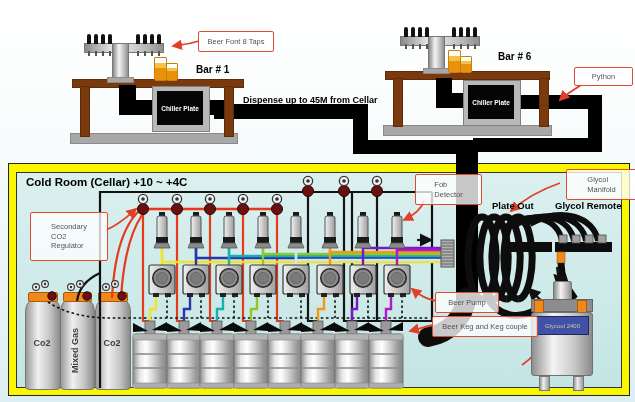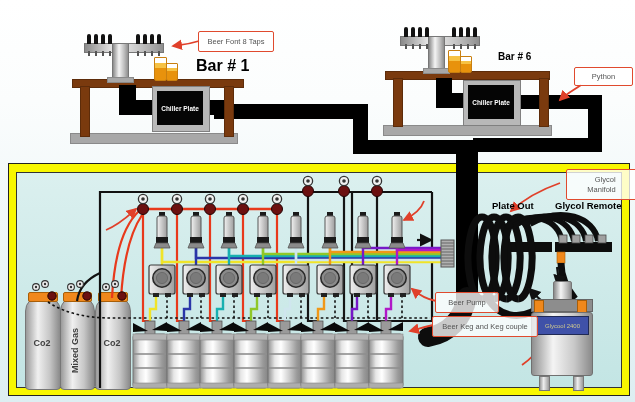--- a/index.html
+++ b/index.html
@@ -4,21 +4,21 @@
 <style>
   html,body{margin:0;padding:0;background:#fff;}
   #page{position:relative;width:635px;height:402px;overflow:hidden;
         font-family:"Liberation Sans",sans-serif;
         background:linear-gradient(180deg,#ffffff 0%,#fbfdfd 25%,#eef7f8 60%,#ddeef2 100%);}
   .abs{position:absolute;}
   .z1{z-index:1}.z3{z-index:3}
   #diagram-svg{position:absolute;left:0;top:0;z-index:2;}
   .blabel{font-weight:bold;color:#000;white-space:nowrap;}
   .callout{border:1.5px solid #e04a2e;background:rgba(255,255,255,0.78);
-           color:#555;font-size:7.5px;line-height:1.25;text-align:right;
+           color:#555;font-size:7.5px;line-height:1.25;text-align:left;
            display:flex;align-items:center;justify-content:center;
            white-space:pre-line;border-radius:2px;z-index:3;}
   .wood{background:#7a3a0e;border:0.5px solid #5d2c0a;}
   .gbase{background:#a8a8a8;border:0.5px solid #8a8a8a;}
   .steel{background:linear-gradient(90deg,#8a8a8a,#f4f4f4 40%,#bdbdbd 75%,#8f8f8f);border:0.5px solid #777;}
   .chout{background:#b8b8b8;border:1px solid #808080;}
   .chin{background:#050505;color:#fff;font-size:6.5px;font-weight:bold;
         display:flex;align-items:center;justify-content:center;white-space:nowrap;}
   .cyl{background:linear-gradient(90deg,#9a9a9a,#f0f0f0 35%,#c6c6c6 70%,#8a8a8a);
        border:1px solid #777;border-radius:15px 15px 4px 4px;}
@@ -43,40 +43,42 @@
 
   <div class="abs wood z1" style="left:72px;top:79px;width:170px;height:7px;"></div>
   <div class="abs wood z3" style="left:80px;top:86px;width:8px;height:49px;"></div>
   <div class="abs wood z3" style="left:224px;top:86px;width:8px;height:49px;"></div>
   <div class="abs gbase z1" style="left:70px;top:133px;width:166px;height:9px;"></div>
   <div class="abs steel z1" style="left:84px;top:43px;width:78px;height:8px;"></div>
   <div class="abs steel z1" style="left:112px;top:43px;width:15px;height:37px;"></div>
   <div class="abs gbase z1" style="left:107px;top:77px;width:25px;height:4px;"></div>
   <div class="abs glass1 z3" style="left:154px;top:57px;width:11px;height:22px;"></div>
   <div class="abs glass1 z3" style="left:166px;top:63px;width:10px;height:16px;"></div>
-  <div class="abs blabel z3" style="left:196px;top:57px;font-size:16px;">Bar # 1</div>
+  <div class="abs blabel z3" style="left:196px;top:64px;font-size:10px;">Bar # 1</div>
   <div class="abs chout z3" style="left:152px;top:86px;width:56px;height:44px;"></div>
   <div class="abs chin z3" style="left:157px;top:91px;width:46px;height:34px;">Chiller Plate</div>
 
   <div class="abs wood z1" style="left:385px;top:71px;width:163px;height:7px;"></div>
   <div class="abs wood z3" style="left:393px;top:78px;width:8px;height:47px;"></div>
   <div class="abs wood z3" style="left:539px;top:78px;width:8px;height:47px;"></div>
   <div class="abs gbase z1" style="left:383px;top:125px;width:167px;height:9px;"></div>
   <div class="abs steel z1" style="left:400px;top:36px;width:78px;height:8px;"></div>
   <div class="abs steel z1" style="left:428px;top:36px;width:15px;height:35px;"></div>
   <div class="abs gbase z1" style="left:423px;top:68px;width:25px;height:4px;"></div>
   <div class="abs glass1 z3" style="left:448px;top:50px;width:11px;height:21px;"></div>
   <div class="abs glass1 z3" style="left:460px;top:56px;width:10px;height:15px;"></div>
   <div class="abs blabel z3" style="left:498px;top:51px;font-size:10px;">Bar # 6</div>
   <div class="abs chout z3" style="left:463px;top:80px;width:56px;height:44px;"></div>
   <div class="abs chin z3" style="left:468px;top:85px;width:46px;height:34px;">Chiller Plate</div>
 
+  <div class="abs blabel z3" style="left:243px;top:95px;font-size:9px;">Dispense up to 45M from Cellar</div>
 
   <div class="abs z1" style="left:8px;top:163px;width:622px;height:233px;background:#f8f700;border:1px solid #222;box-sizing:border-box;"></div>
   <div class="abs z1" style="left:16px;top:172px;width:606px;height:216px;background:linear-gradient(180deg,#dbf0ef,#c3e5e4);border:1px solid #333;box-sizing:border-box;"></div>
+  <div class="abs blabel z3" style="left:26px;top:176px;font-size:11.5px;">Cold Room (Cellar) +10 ~ +4C</div>
   <div class="abs blabel z3" style="left:492px;top:200px;font-size:9.5px;">Plate Out</div>
   <div class="abs blabel z3" style="left:555px;top:200px;font-size:9.5px;">Glycol Remote</div>
 
   <div class="abs cyl z1" style="left:25px;top:296px;width:34px;height:92px;"></div>
   <div class="abs cyl z1" style="left:60px;top:296px;width:33px;height:92px;"></div>
   <div class="abs cyl z1" style="left:95px;top:296px;width:34px;height:92px;"></div>
   <div class="abs collar z1" style="left:28px;top:292px;width:28px;height:8px;"></div>
   <div class="abs collar z1" style="left:63px;top:292px;width:27px;height:8px;"></div>
   <div class="abs collar z1" style="left:98px;top:292px;width:28px;height:8px;"></div>
   <div class="abs cyl-label z3" style="left:25px;top:338px;width:34px;">Co2</div>
@@ -87,20 +89,25 @@
   <div class="abs unitcap z3" style="left:531px;top:299px;width:62px;height:13px;box-sizing:border-box;"></div>
   <div class="abs orangefit z3" style="left:534px;top:300px;width:8px;height:11px;"></div>
   <div class="abs orangefit z3" style="left:577px;top:300px;width:8px;height:11px;"></div>
   <div class="abs unitbody z3" style="left:531px;top:312px;width:62px;height:64px;box-sizing:border-box;"></div>
   <div class="abs unitplate z3" style="left:536px;top:316px;width:51px;height:17px;">Glycool 2400</div>
   <div class="abs unitleg z3" style="left:539px;top:376px;width:9px;height:13px;"></div>
   <div class="abs unitleg z3" style="left:573px;top:376px;width:9px;height:13px;"></div>
 
   <div class="abs callout" style="left:198px;top:31px;width:74px;height:19px;">Beer Font 8 Taps</div>
   <div class="abs callout" style="left:574px;top:67px;width:57px;height:17px;">Python</div>
+  <div class="abs callout" style="left:30px;top:212px;width:76px;height:47px;">Secondary
+CO2
+Regulator</div>
+  <div class="abs callout" style="left:415px;top:174px;width:65px;height:29px;">Fob
+Detector</div>
   <div class="abs callout" style="left:566px;top:169px;width:69px;height:29px;">Glycol
 Manifold</div>
   <div class="abs callout" style="left:435px;top:292px;width:62px;height:19px;">Beer Pump</div>
   <div class="abs callout" style="left:432px;top:316px;width:104px;height:19px;">Beer Keg and Keg couple</div>
 
   <div id="taps">
       <div class="abs tap-handle z3" style="left: 87px; top: 34px; width: 4px; height: 10px;"></div>
       <div class="abs tap-spout z3" style="left: 88px; top: 51px; width: 2px; height: 5px;"></div>
       <div class="abs tap-handle z3" style="left: 94px; top: 34px; width: 4px; height: 10px;"></div>
       <div class="abs tap-spout z3" style="left: 95px; top: 51px; width: 2px; height: 5px;"></div>

